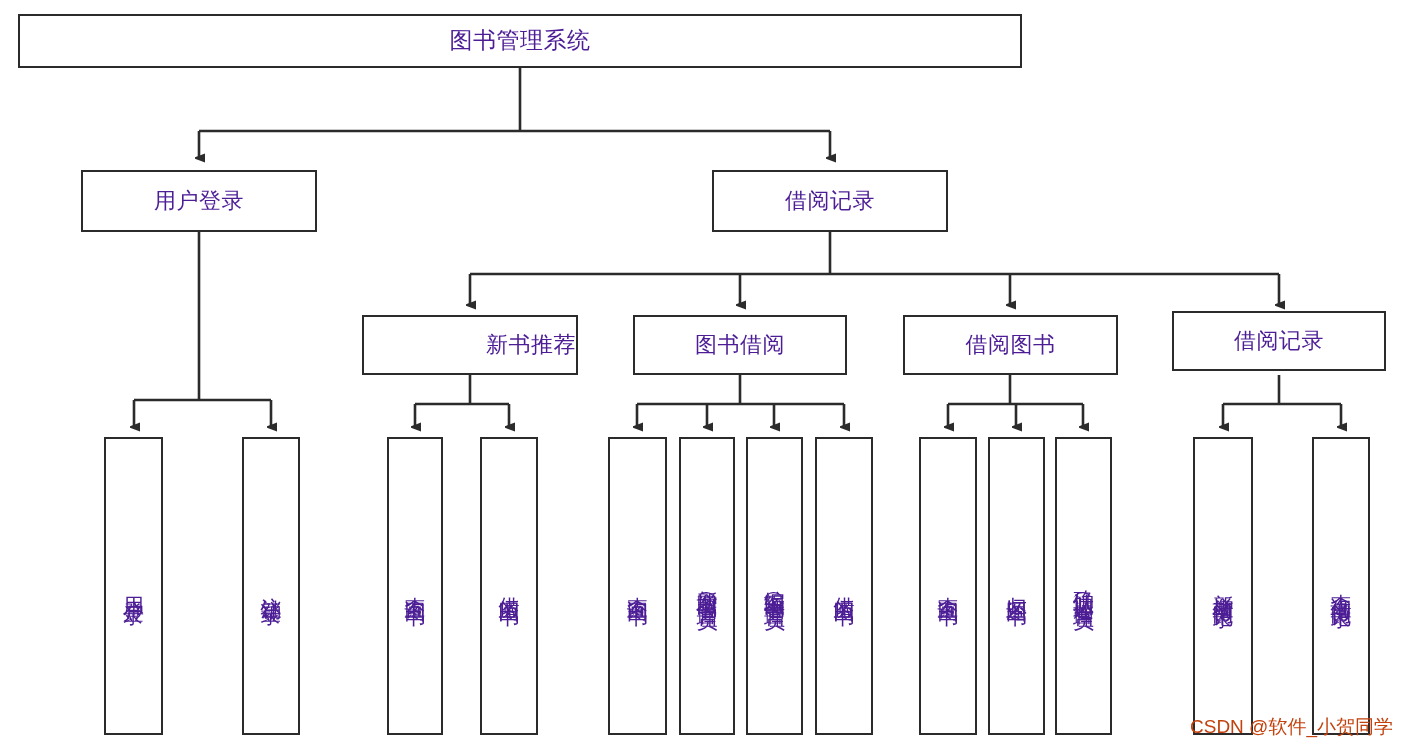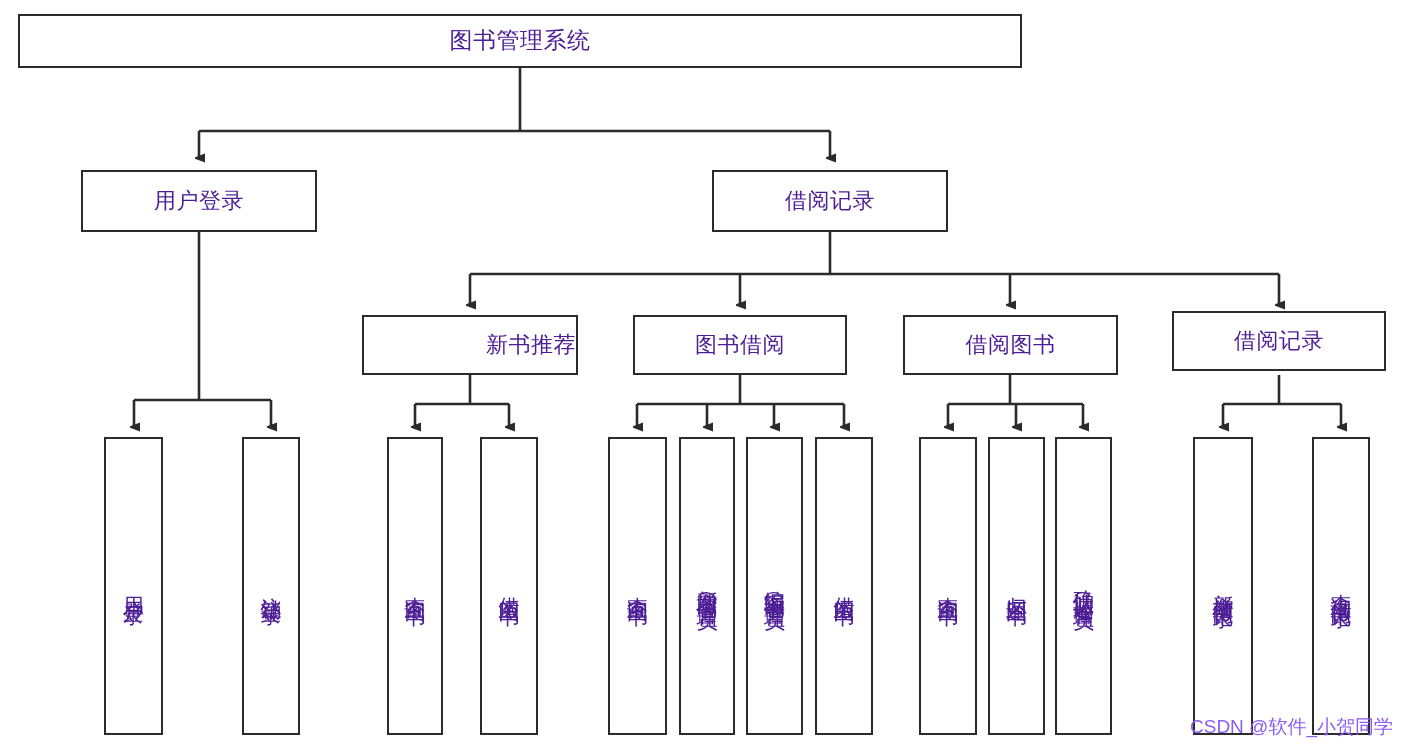--- a/index.html
+++ b/index.html
@@ -179,15 +179,15 @@
   <div class="node vertical" style="left: 1055px; top: 437px; width: 57px; height: 298px;">
     <span class="label">确认归还（管理员）</span>
   </div>
   <div class="node vertical" style="left: 1193px; top: 437px; width: 60px; height: 298px;">
     <span class="label">新增借阅记录</span>
   </div>
   <div class="node vertical" style="left: 1312px; top: 437px; width: 58px; height: 298px;">
     <span class="label">查询借阅记录</span>
   </div>
 
-  <div class="watermark" style="left: 1190px; top: 714px; color: #8b5cf6;">CSDN @软件_小贺同学</div>
+  <div class="watermark" style="left: 1190px; top: 714px; color: #c2410c;">CSDN @软件_小贺同学</div>
 
 </div>
 
 </body></html>

